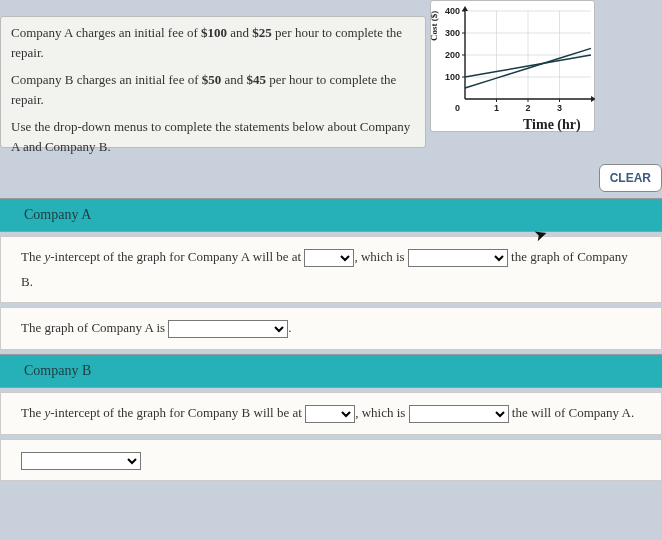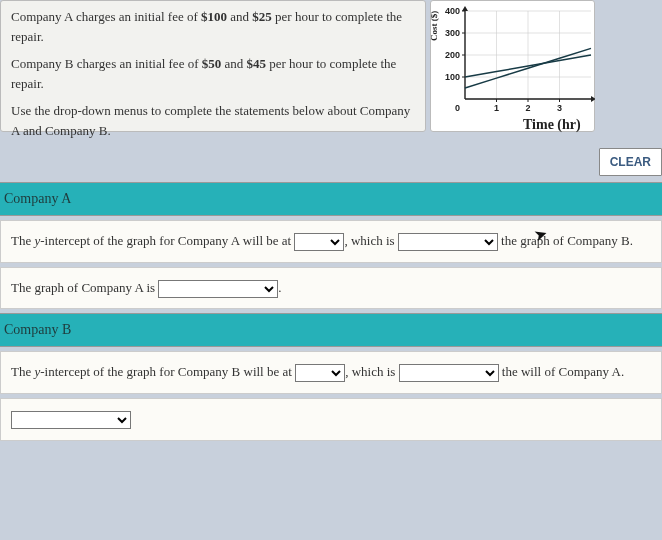--- a/index.html
+++ b/index.html
@@ -11,21 +11,21 @@
     overflow: hidden;
     font-size: 13px;
     color: #333;
   }
   .top-row { display: flex; }
   .prompt-box {
     background: #f2f2ef;
     border: 1px solid #bbb;
     border-radius: 3px;
     padding: 6px 10px 10px 10px;
-    margin: 0 4px 6px 0;
+    margin: 16px 4px 6px 0;
     width: 426px;
     height: 132px;
     line-height: 1.5;
   }
   .prompt-box p { margin-bottom: 8px; }
   .bold { font-weight: bold; }
   .chart-area {
     width: 165px;
     height: 132px;
     background: #fff;
@@ -43,40 +43,40 @@
   .axis-label-x {
     position: absolute; bottom: -2px; left: 92px;
     font-size: 14px; font-weight: bold; color: #222;
   }
   .tick { font-size: 9px; fill: #222; font-family: Arial, sans-serif; font-weight: bold; }
   .buttons-row { text-align: right; padding: 10px 0 6px 0; }
   .btn {
     display: inline-block;
     background: #fff;
     border: 1px solid #888;
-    border-radius: 1px;
+    border-radius: 6px;
     padding: 6px 10px;
     font-family: Arial, sans-serif;
     font-size: 12px;
     color: #3b5b80;
     font-weight: bold;
     cursor: pointer;
   }
   .section-head {
     background: #26b1b8;
     color: #1f3b3c;
-    padding: 8px 4px;
+    padding: 8px 24px;
     font-size: 14px;
     border-top: 1px solid #999;
     border-bottom: 1px solid #999;
   }
   .statement-row {
     background: #fcfbf7;
     border: 1px solid #ccc;
-    padding: 8px 10px;
+    padding: 8px 20px;
     margin: 4px 0 4px 0;
     line-height: 1.9;
   }
   .statement-row.double { }
   select.blank {
     font-family: inherit;
     font-size: 12px;
     border: 1px solid #777;
     background: #fff;
     height: 18px;

